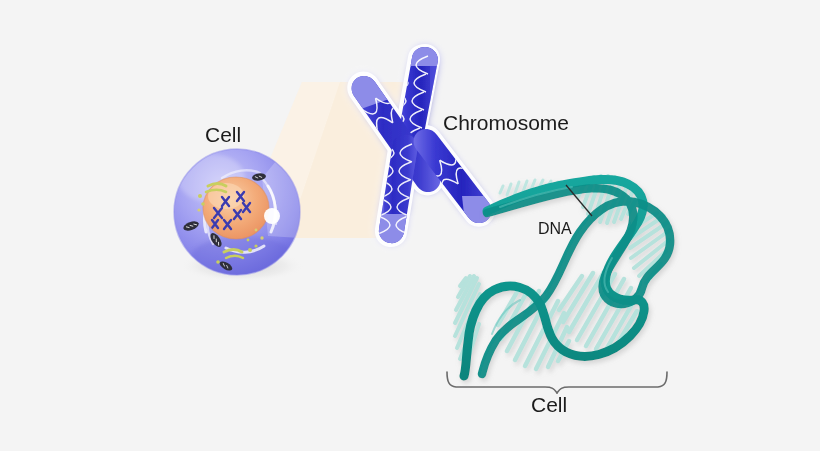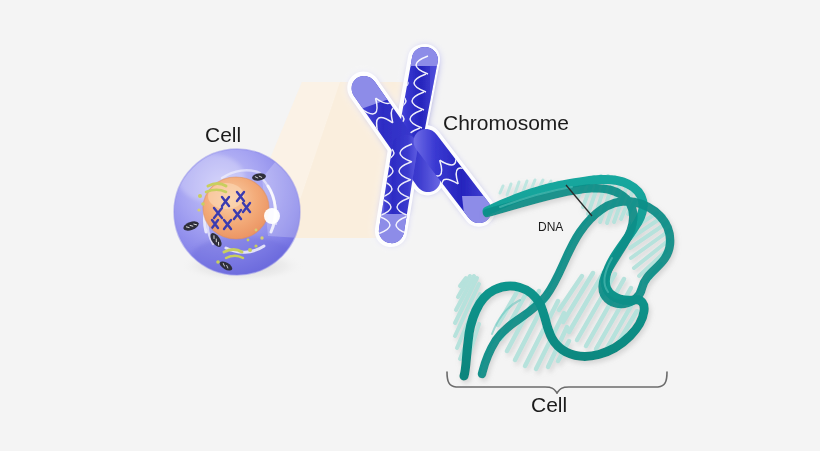--- a/index.html
+++ b/index.html
@@ -35,21 +35,21 @@
     font-size: 21px;
   }
   #label-chromosome {
     left: 443px;
     top: 111px;
     font-size: 21px;
   }
   #label-dna {
     left: 538px;
     top: 220px;
-    font-size: 12px;
+    font-size: 16px;
   }
   #label-gene {
     left: 531px;
     top: 393px;
     font-size: 21px;
   }
 </style>
 </head>
 <body>
 

